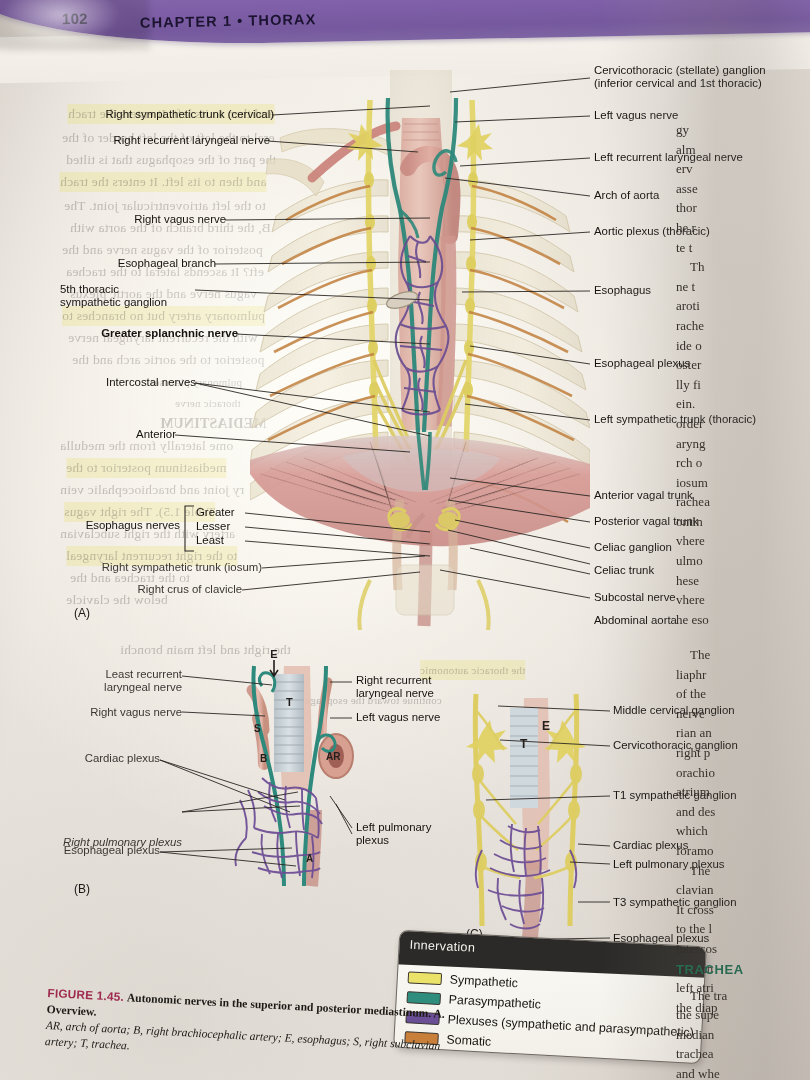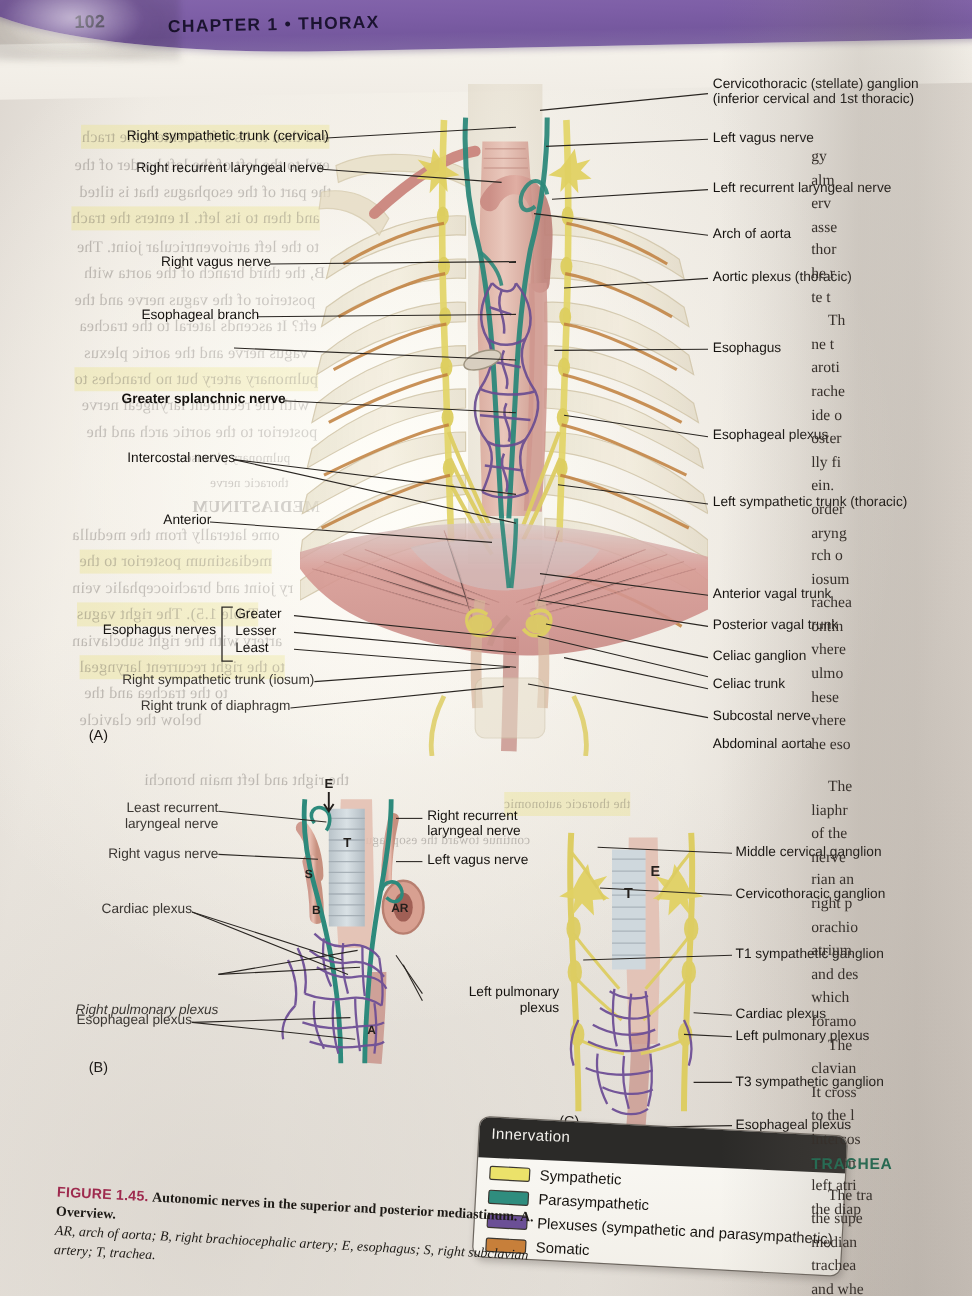--- a/index.html
+++ b/index.html
@@ -696,31 +696,33 @@
   </svg>
 
   <svg style="position:absolute; left:182px; top:505px; width:14px; height:48px;">
     <path d="M12,1 L3,1 L3,46 L12,46" stroke="#2a2622" stroke-width="1.1" fill="none"></path>
   </svg>
 
   <div class="label left-side" style="left:60px; top:108px; width:214px;">Right sympathetic trunk (cervical)</div>
   <div class="label left-side" style="left:60px; top:134px; width:210px;">Right recurrent laryngeal nerve</div>
   <div class="label left-side" style="left:60px; top:213px; width:166px;">Right vagus nerve</div>
   <div class="label left-side" style="left:60px; top:257px; width:156px;">Esophageal branch</div>
+  <div class="label left-side" style="left:60px; top:283px; width:136px; text-align:left;">5th thoracic
+sympathetic ganglion</div>
   <div class="label left-side" style="left:60px; top:327px; width:178px;font-weight:bold;">Greater splanchnic nerve</div>
   <div class="label left-side" style="left:60px; top:376px; width:136px;">Intercostal nerves</div>
   <div class="label left-side" style="left:60px; top:428px; width:116px;">Anterior</div>
 
   <div class="label left-side" style="left:60px; top:519px; width:120px;">Esophagus nerves</div>
   <div class="label" style="left:196px; top:506px;">Greater</div>
   <div class="label" style="left:196px; top:520px;">Lesser</div>
   <div class="label" style="left:196px; top:534px;">Least</div>
 
   <div class="label left-side dim" style="left:56px; top:561px; width:206px;">Right sympathetic trunk (iosum)</div>
-  <div class="label left-side dim" style="left:56px; top:583px; width:186px;">Right trunk of diaphragm</div>
+  <div class="label left-side dim" style="left:56px; top:583px; width:186px;">Right crus of clavicle</div>
 
   <div class="panel-letter" style="left:74px; top:606px;">(A)</div>
 
   <div class="label right-side" style="left:594px; top:64px; width:220px;">Cervicothoracic (stellate) ganglion
 (inferior cervical and 1st thoracic)</div>
   <div class="label right-side" style="left:594px; top:109px; width:180px;">Left vagus nerve</div>
   <div class="label right-side" style="left:594px; top:151px; width:214px;">Left recurrent laryngeal nerve</div>
   <div class="label right-side" style="left:594px; top:189px; width:150px;">Arch of aorta</div>
   <div class="label right-side" style="left:594px; top:225px; width:190px;">Aortic plexus (thoracic)</div>
   <div class="label right-side" style="left:594px; top:284px; width:130px;">Esophagus</div>
@@ -736,21 +738,21 @@
   <div class="label left-side dim" style="left:50px; top:668px; width:132px;">Least recurrent
 laryngeal nerve</div>
   <div class="label left-side dim" style="left:50px; top:706px; width:132px;">Right vagus nerve</div>
   <div class="label left-side dim" style="left:50px; top:752px; width:110px;">Cardiac plexus</div>
   <div class="label left-side dim" style="left:50px; top:836px; width:132px;font-style:italic;">Right pulmonary plexus</div>
   <div class="label left-side dim" style="left:50px; top:844px; width:110px;">Esophageal plexus</div>
 
   <div class="label right-side" style="left:356px; top:674px; width:120px;">Right recurrent
 laryngeal nerve</div>
   <div class="label right-side" style="left:356px; top:711px; width:120px;">Left vagus nerve</div>
-  <div class="label right-side" style="left:356px; top:821px; width:110px;text-align:right;">Left pulmonary
+  <div class="label right-side" style="left:356px; top:821px; width:110px;">Left pulmonary
 plexus</div>
 
   <div class="panel-letter dim" style="left:74px; top:882px;">(B)</div>
 
   <div class="label right-side" style="left:613px; top:704px; width:190px;">Middle cervical ganglion</div>
   <div class="label right-side" style="left:613px; top:739px; width:190px;">Cervicothoracic ganglion</div>
   <div class="label right-side" style="left:613px; top:789px; width:190px;">T1 sympathetic ganglion</div>
   <div class="label right-side" style="left:613px; top:839px; width:150px;">Cardiac plexus</div>
   <div class="label right-side" style="left:613px; top:858px; width:180px;">Left pulmonary plexus</div>
   <div class="label right-side" style="left:613px; top:896px; width:190px;">T3 sympathetic ganglion</div>

